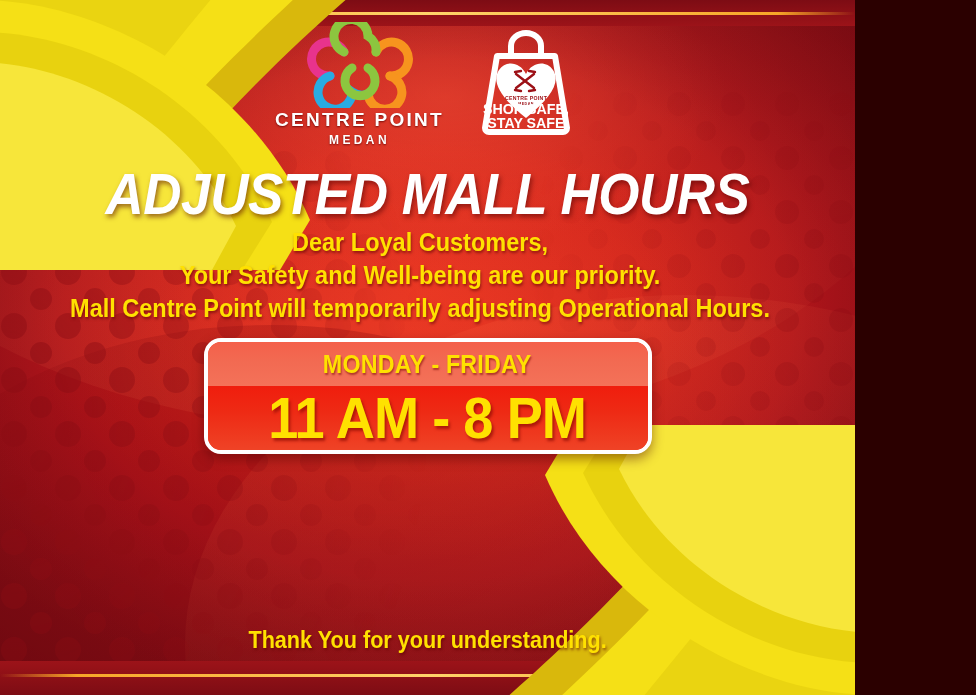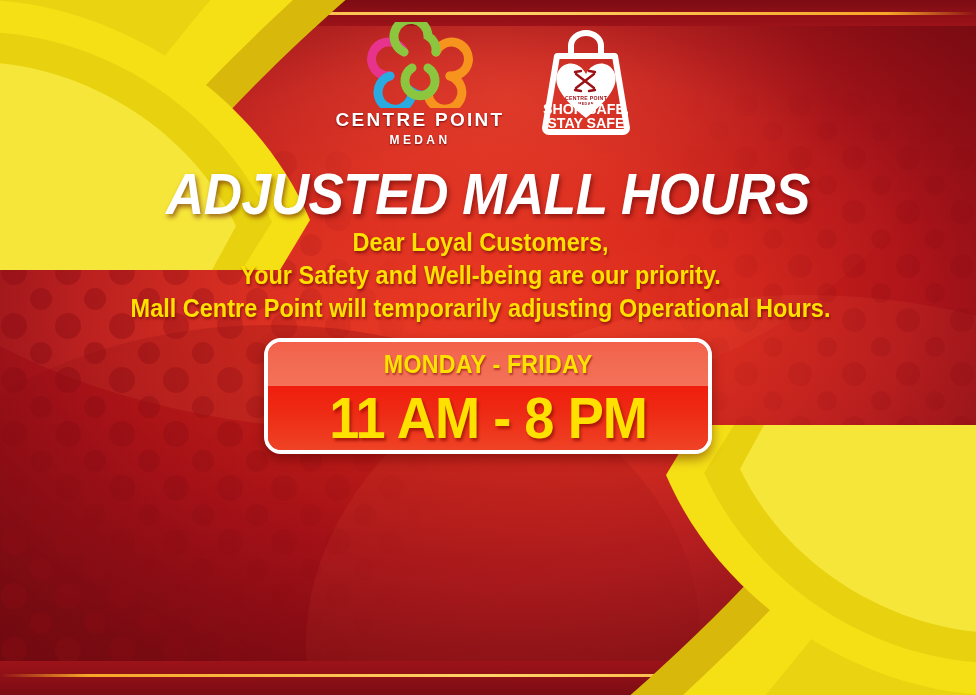--- a/index.html
+++ b/index.html
@@ -3,21 +3,21 @@
 <meta charset="utf-8">
 <title>Adjusted Mall Hours</title>
 <style>
   html, body {
     margin: 0;
     padding: 0;
     background: #2b0000;
   }
   .poster {
     position: relative;
-    width: 976px;
+    width: 855px;
     height: 695px;
     overflow: hidden;
     font-family: "Liberation Sans", sans-serif;
     background: #b3171b;
   }
 
   
   .bg-base {
     position: absolute;
     inset: 0;
@@ -378,14 +378,17 @@
         <span class="hour-label">MONDAY - FRIDAY</span>
       </div>
       <div class="hour-bottom">
         <span class="hour-value">11 AM - 8 PM</span>
       </div>
     </div>
 
 
   </div>
 
+  <div class="footer">
+    <span>Thank You for your understanding.</span>
+  </div>
 
 </div>
 
 </body></html>

